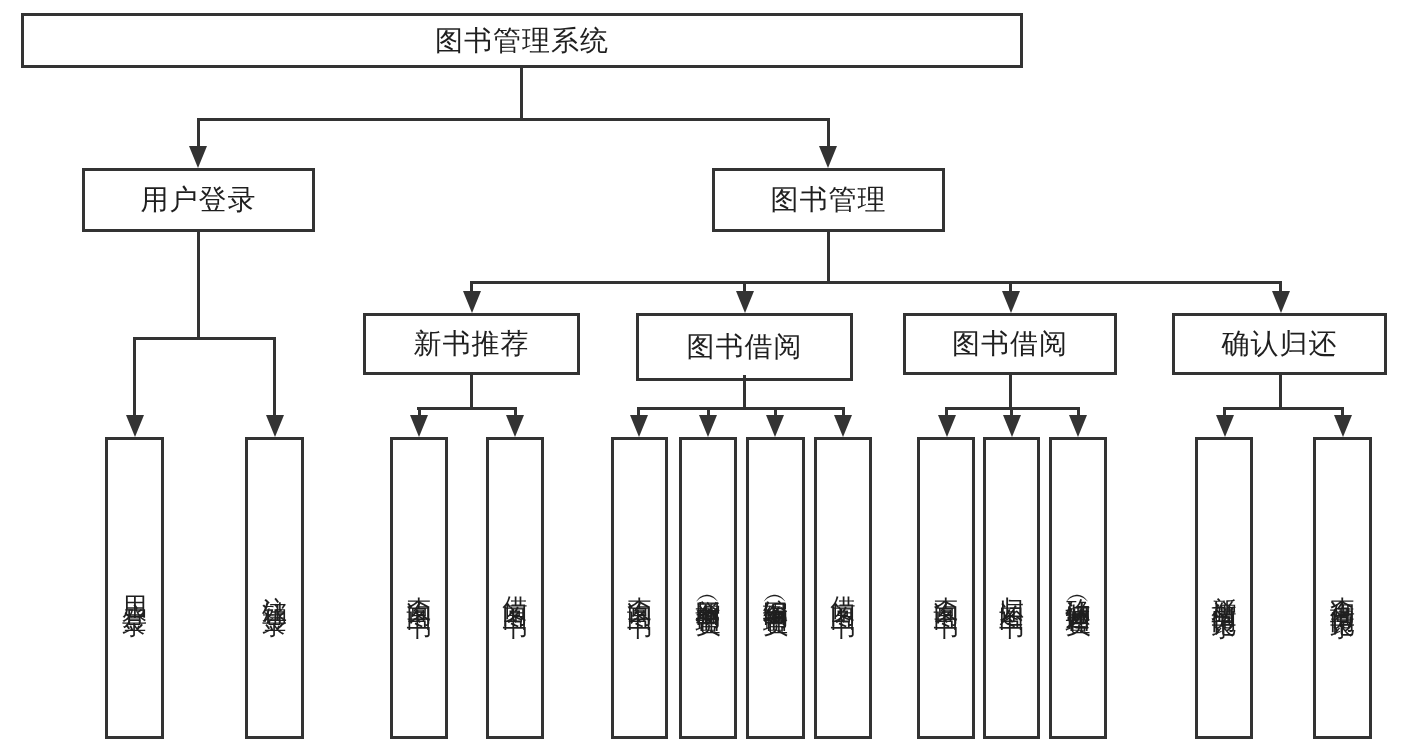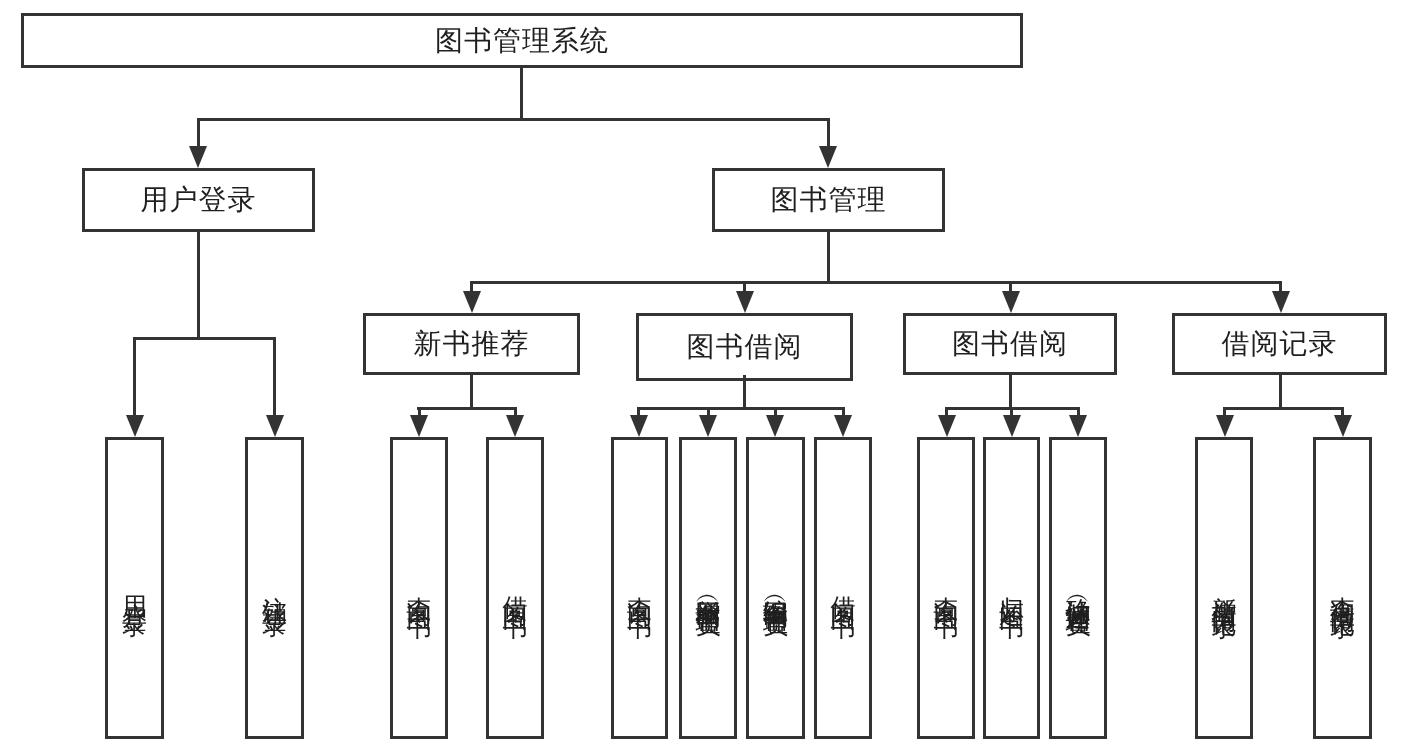--- a/index.html
+++ b/index.html
@@ -37,21 +37,21 @@
 <div class="canvas">
 
   <div class="box h-box" style="left:21px;top:13px;width:1002px;height:55px">图书管理系统</div>
 
   <div class="box h-box" style="left:82px;top:168px;width:233px;height:64px">用户登录</div>
   <div class="box h-box" style="left:363px;top:313px;width:217px;height:62px">新书推荐</div>
 
   <div class="box h-box" style="left:712px;top:168px;width:233px;height:64px">图书管理</div>
   <div class="box h-box" style="left:636px;top:313px;width:217px;height:68px">图书借阅</div>
   <div class="box h-box" style="left:903px;top:313px;width:214px;height:62px">图书借阅</div>
-  <div class="box h-box" style="left:1172px;top:313px;width:215px;height:62px">借阅记录</div>
+  <div class="box h-box" style="left:1172px;top:313px;width:215px;height:62px">确认归还</div>
 
   <div class="box v-box" style="left:105px;top:437px;width:59px;height:302px">用户登录</div>
   <div class="box v-box" style="left:245px;top:437px;width:59px;height:302px">注销登录</div>
 
   <div class="box v-box" style="left:390px;top:437px;width:58px;height:302px">查询图书</div>
   <div class="box v-box" style="left:486px;top:437px;width:58px;height:302px">借阅图书</div>
 
   <div class="box v-box" style="left:611px;top:437px;width:57px;height:302px">查询图书</div>
   <div class="box v-box" style="left:679px;top:437px;width:58px;height:302px;letter-spacing:2px">新增图书（管理员）</div>
   <div class="box v-box" style="left:746px;top:437px;width:59px;height:302px;letter-spacing:2px">编辑图书（管理员）</div>

